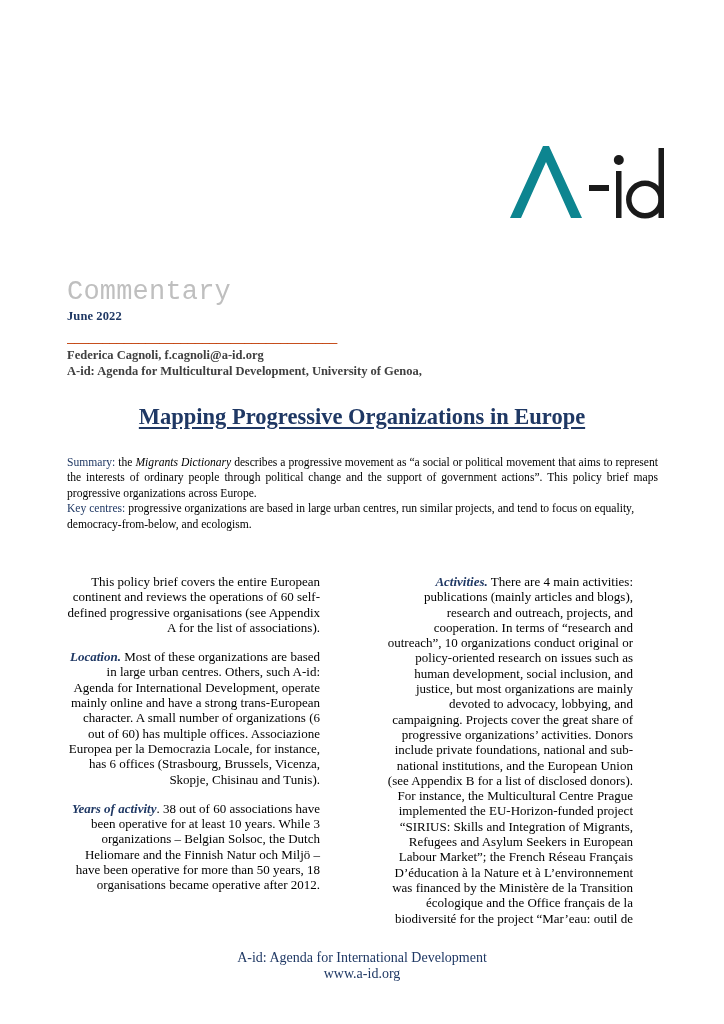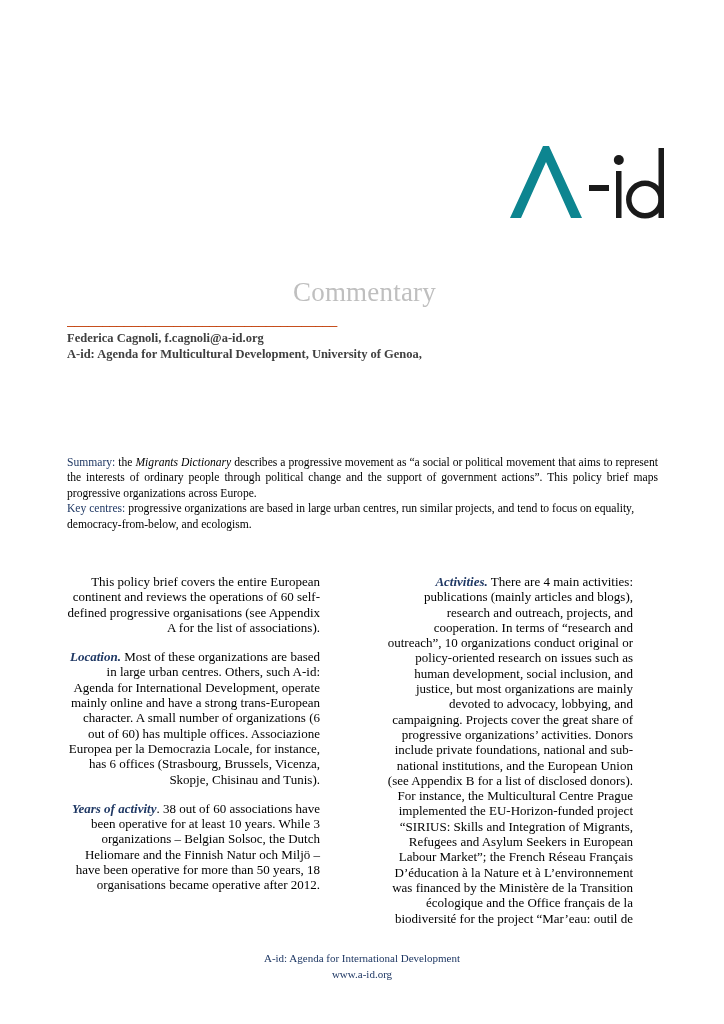--- a/index.html
+++ b/index.html
@@ -35,28 +35,27 @@
   .logo-svg { display: block; }
 
   
   .masthead {
     position: absolute;
     left: 67px;
     top: 277px;
     width: 595px;
   }
   .commentary-title {
-    font-family: Liberation Serif, serif;
+    font-family: Liberation Mono, monospace;
     font-size: 27px;
     line-height: 30px;
     color: #bfbfbf;
     letter-spacing: 0.2px;
     font-weight: normal;
     margin: 0;
-    text-align: center;
   }
   .issue-date {
     font-family: "Liberation Serif", serif;
     font-size: 12.5px;
     line-height: 16px;
     font-weight: bold;
     color: #1f3864;
     margin: 1px 0 0 0;
     letter-spacing: 0.1px;
   }
@@ -153,21 +152,21 @@
   }
 
   
   .footer {
     position: absolute;
     left: 0;
     top: 950px;
     width: 724px;
     text-align: center;
     font-family: "Liberation Serif", serif;
-    font-size: 11px;
+    font-size: 14px;
     line-height: 16px;
     color: #1f3864;
   }
   .footer div { margin: 0; }
 </style>
 </head>
 <body>
 
 <div class="page">
 
@@ -183,25 +182,27 @@
       <circle cx="113.8" cy="22" r="5" fill="#1a1a1a"></circle>
 
       <circle cx="140" cy="61.5" r="16.2" fill="none" stroke="#1a1a1a" stroke-width="5.5"></circle>
 
       <rect x="153.5" y="10" width="5.5" height="70" fill="#1a1a1a"></rect>
     </svg>
   </div>
 
   <div class="masthead">
     <div class="commentary-title">Commentary</div>
+    <div class="issue-date">June 2022</div>
     <div class="rule-underscores">______________________________________</div>
     <div class="author-line">Federica Cagnoli, f.cagnoli@a-id.org</div>
     <div class="author-line">A-id: Agenda for Multicultural Development, University of Genoa,</div>
   </div>
 
+  <h1 class="doc-title">Mapping Progressive Organizations in Europe</h1>
 
   <div class="abstract">
     <p><span class="lead-navy">Summary:</span><span> the </span><span class="ital">Migrants Dictionary</span><span> describes a progressive movement as “a social or political movement that aims to represent the interests of ordinary people through political change and the support of government actions”. This policy brief maps progressive organizations across Europe.</span></p>
     <p class="nojust"><span class="lead-navy">Key centres:</span><span> progressive organizations are based in large urban centres, run similar projects, and tend to focus on equality, democracy-from-below, and ecologism.</span></p>
   </div>
 
   <div class="columns">
 
     <div class="col col-left">
       <p><span>This policy brief covers the entire European continent and reviews the operations of 60 self-defined progressive organisations (see Appendix A for the list of associations).</span></p>

